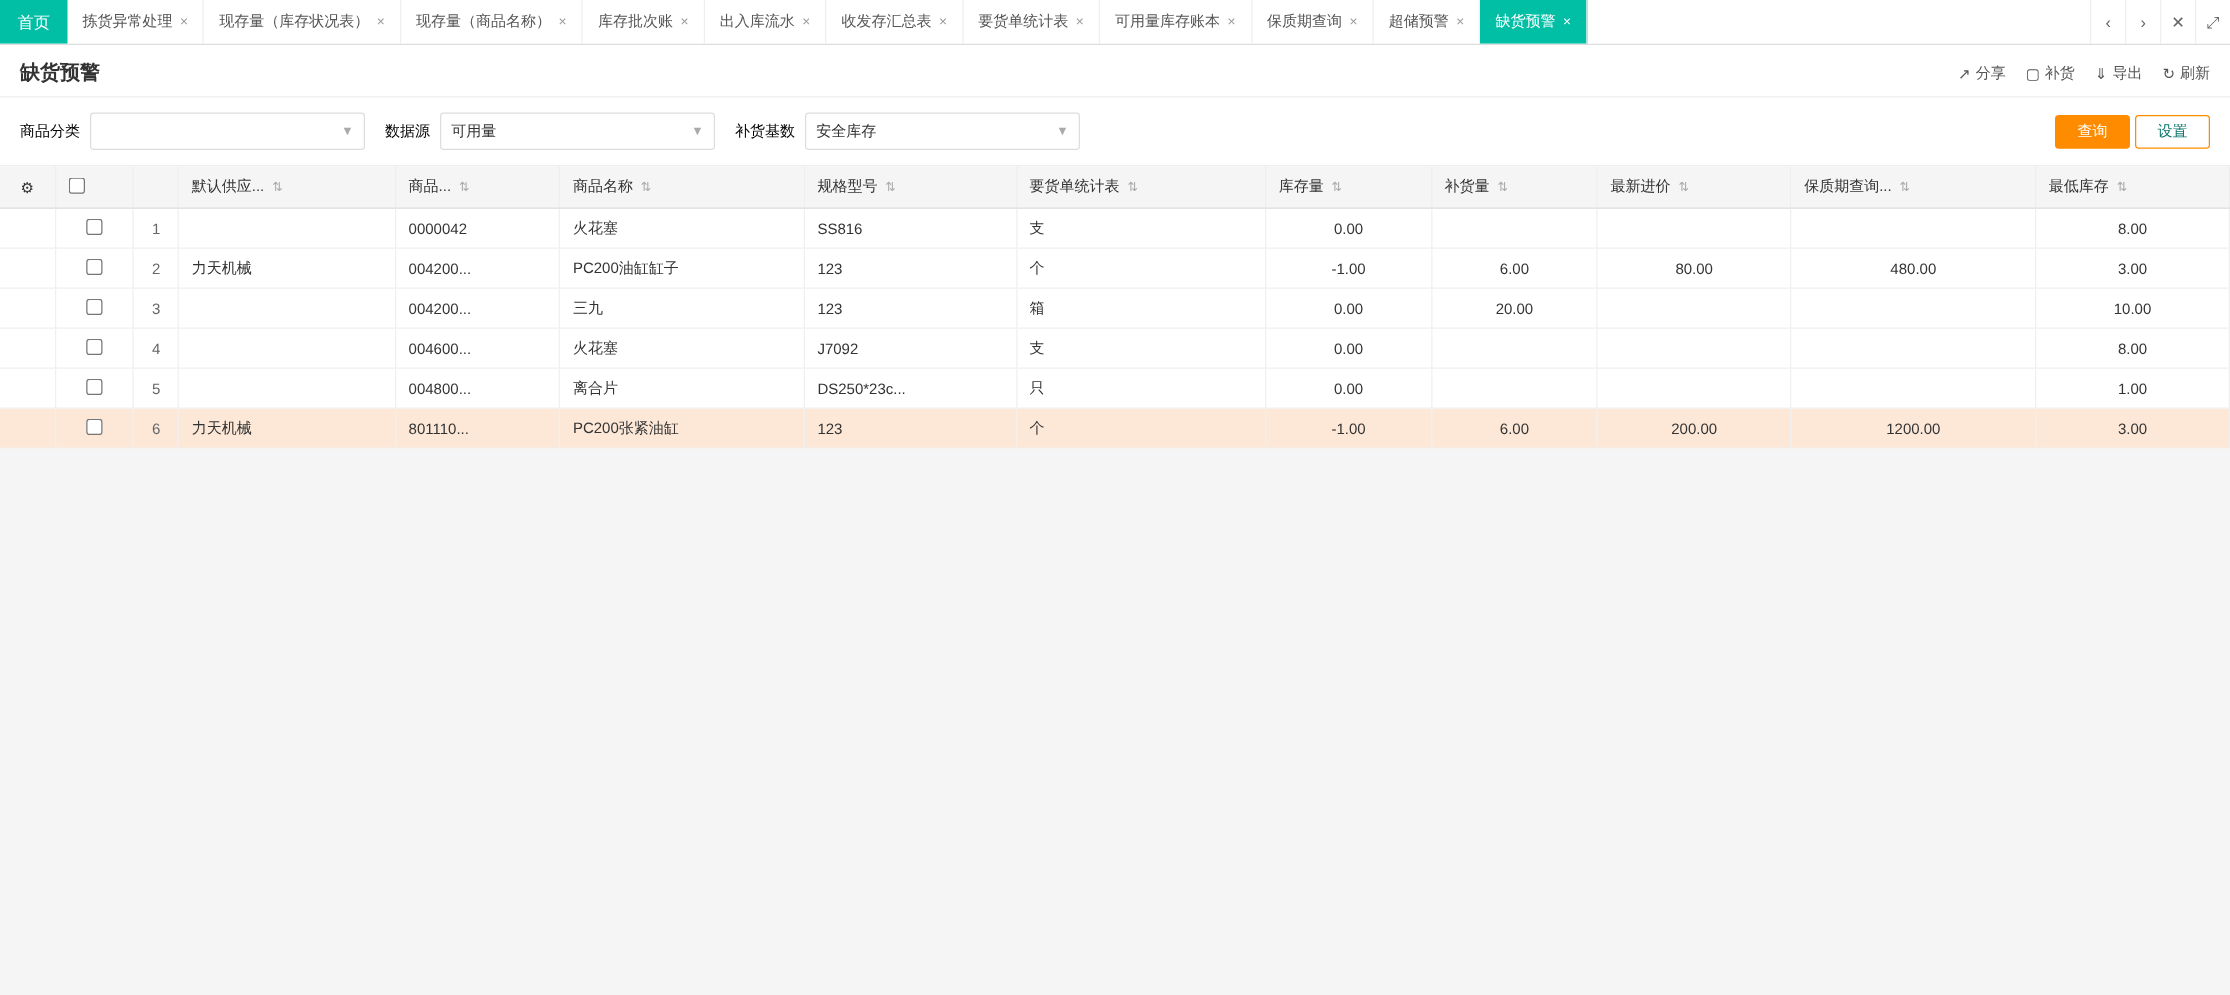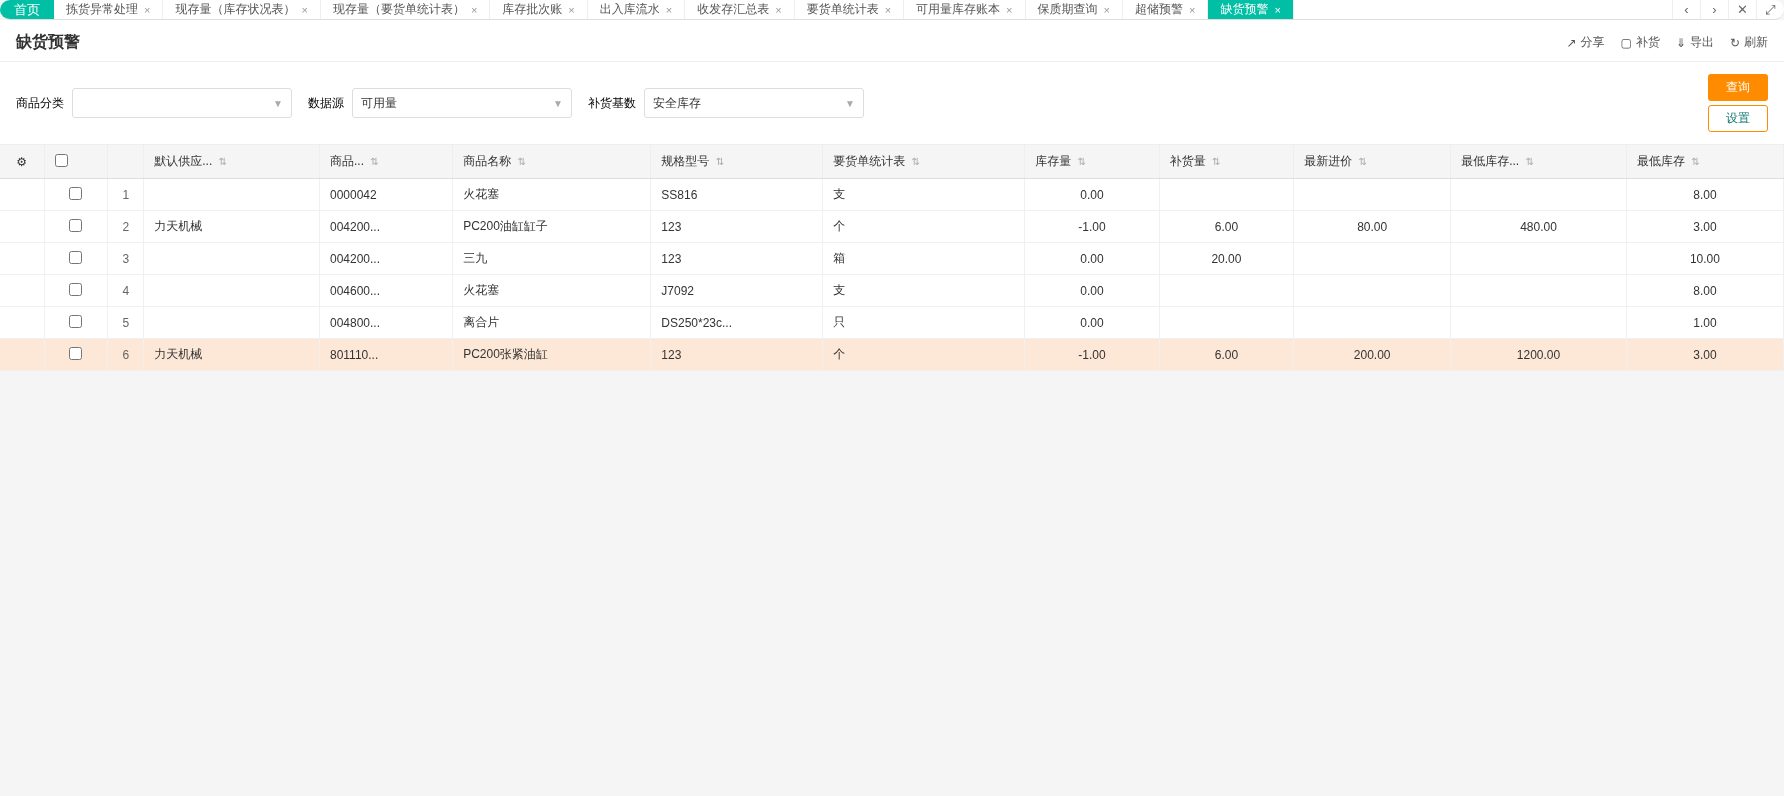--- a/index.html
+++ b/index.html
@@ -4,23 +4,22 @@
   <style>
     * { box-sizing: border-box; margin: 0; padding: 0; }
     body { font-family: 'Microsoft YaHei', Arial, sans-serif; font-size: 12px; background: #f5f5f5; color: #333; }
     
     
     .tab-bar {
       display: flex;
       align-items: center;
       background: #fff;
       border-bottom: 1px solid #ddd;
-      height: 20px;
+      height: 36px;
       overflow: hidden;
-      border-radius: 16px;
     }
     .tab-item {
       display: flex;
       align-items: center;
       padding: 16px 12px;
       height: 100%;
       font-size: 12px;
       cursor: pointer;
       white-space: nowrap;
       border-right: 1px solid #eee;
@@ -128,21 +127,21 @@
       padding: 0 8px;
       font-size: 12px;
       color: #333;
       background: #fff;
       cursor: pointer;
       justify-content: space-between;
     }
     .filter-actions {
       margin-left: auto;
       display: flex;
-      flex-direction: column;
+      flex-direction: row;
       gap: 4px;
     }
     .btn-query {
       background: #ff8c00;
       color: #fff;
       border: none;
       border-radius: 3px;
       padding: 5px 16px;
       font-size: 12px;
       cursor: pointer;
@@ -229,21 +228,21 @@
   </div>
   <div class="tab-item">
     <span>拣货异常处理</span>
     <span class="tab-close">×</span>
   </div>
   <div class="tab-item">
     <span>现存量（库存状况表）</span>
     <span class="tab-close">×</span>
   </div>
   <div class="tab-item">
-    <span>现存量（要货单统计表）</span>
+    <span>现存量（商品名称）</span>
     <span class="tab-close">×</span>
   </div>
   <div class="tab-item">
     <span>库存批次账</span>
     <span class="tab-close">×</span>
   </div>
   <div class="tab-item">
     <span>出入库流水</span>
     <span class="tab-close">×</span>
   </div>
@@ -368,21 +367,21 @@
           </th>
           <th>
             <span>补货量</span>
             <span class="sort-icon">⇅</span>
           </th>
           <th>
             <span>最新进价</span>
             <span class="sort-icon">⇅</span>
           </th>
           <th>
-            <span>最低库存...</span>
+            <span>保质期查询...</span>
             <span class="sort-icon">⇅</span>
           </th>
           <th>
             <span>最低库存</span>
             <span class="sort-icon">⇅</span>
           </th>
         </tr>
       </thead>
       <tbody id="table-body">
       <tr>

